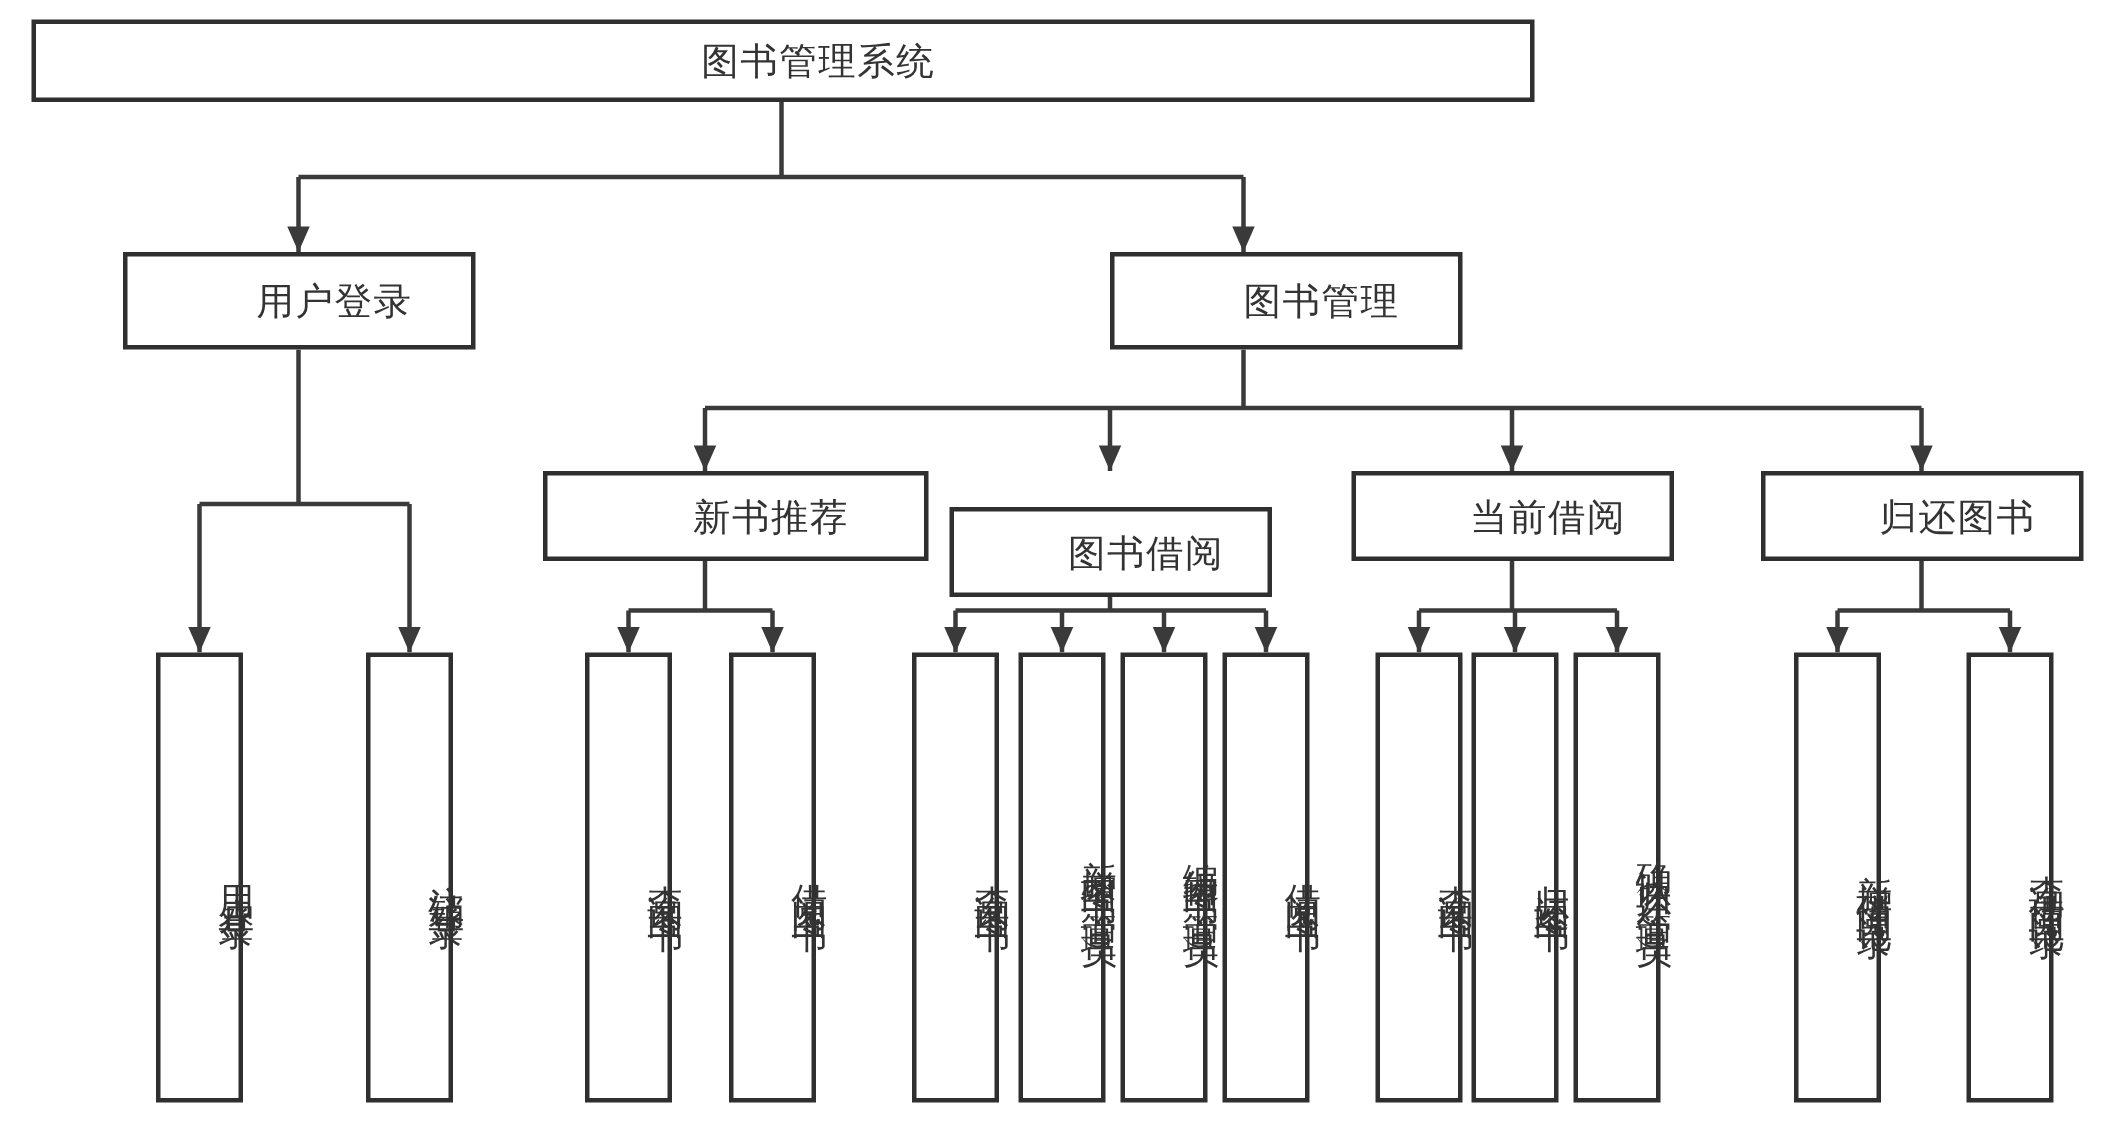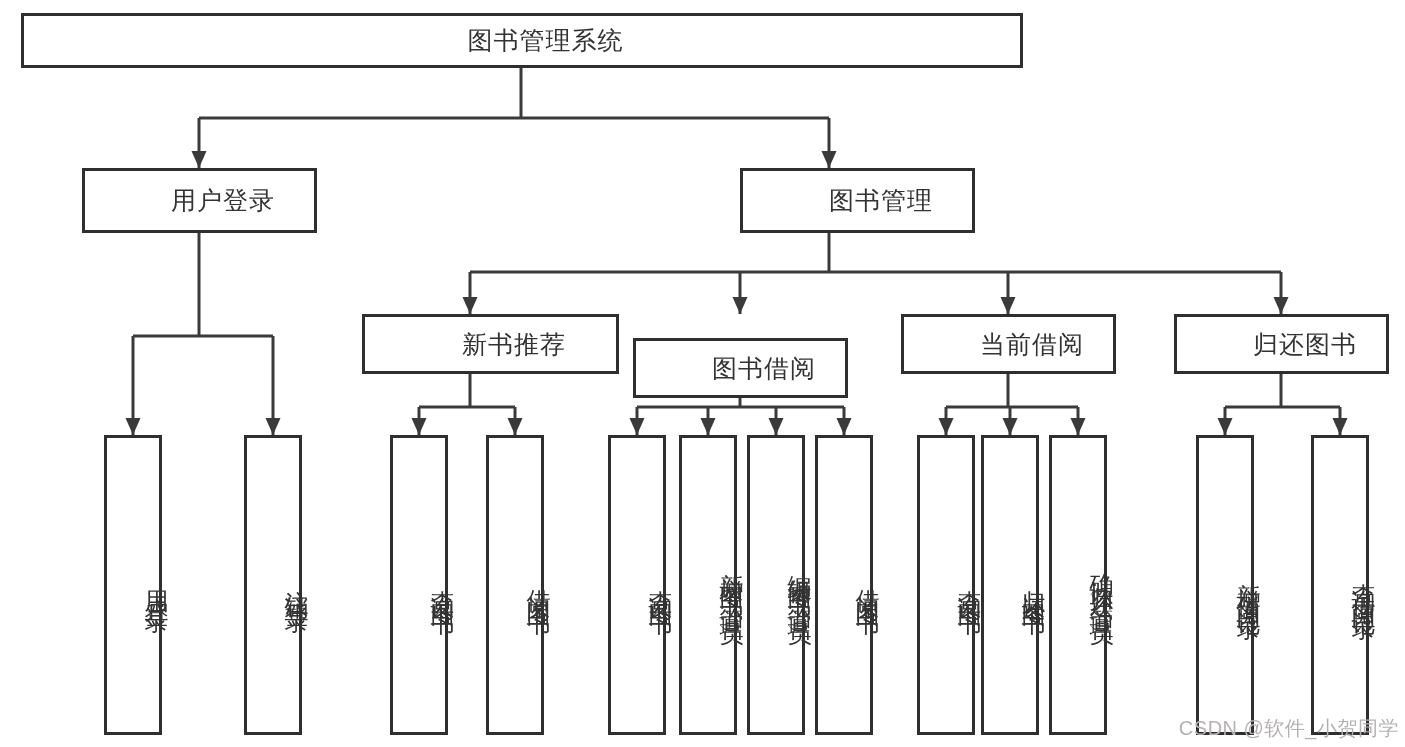--- a/index.html
+++ b/index.html
@@ -121,14 +121,13 @@
       <div class="node vertical" style="left: 608px; top: 435px; width: 58px; height: 300px;">查询图书</div>
       <div class="node vertical" style="left: 679px; top: 435px; width: 58px; height: 300px;">新增图书（管理员）</div>
       <div class="node vertical" style="left: 747px; top: 435px; width: 58px; height: 300px;">编辑图书（管理员）</div>
       <div class="node vertical" style="left: 815px; top: 435px; width: 58px; height: 300px;">借阅图书</div>
       <div class="node vertical" style="left: 917px; top: 435px; width: 58px; height: 300px;">查询图书</div>
       <div class="node vertical" style="left: 981px; top: 435px; width: 58px; height: 300px;">归还图书</div>
       <div class="node vertical" style="left: 1049px; top: 435px; width: 58px; height: 300px;">确认归还（管理员）</div>
       <div class="node vertical" style="left: 1196px; top: 435px; width: 58px; height: 300px;">新增借阅记录</div>
       <div class="node vertical" style="left: 1311px; top: 435px; width: 58px; height: 300px;">查询借阅记录</div>
     </div>
-  <div class="watermark">CSDN @软件_小贺同学</div>
 </div>
 
 </body></html>

